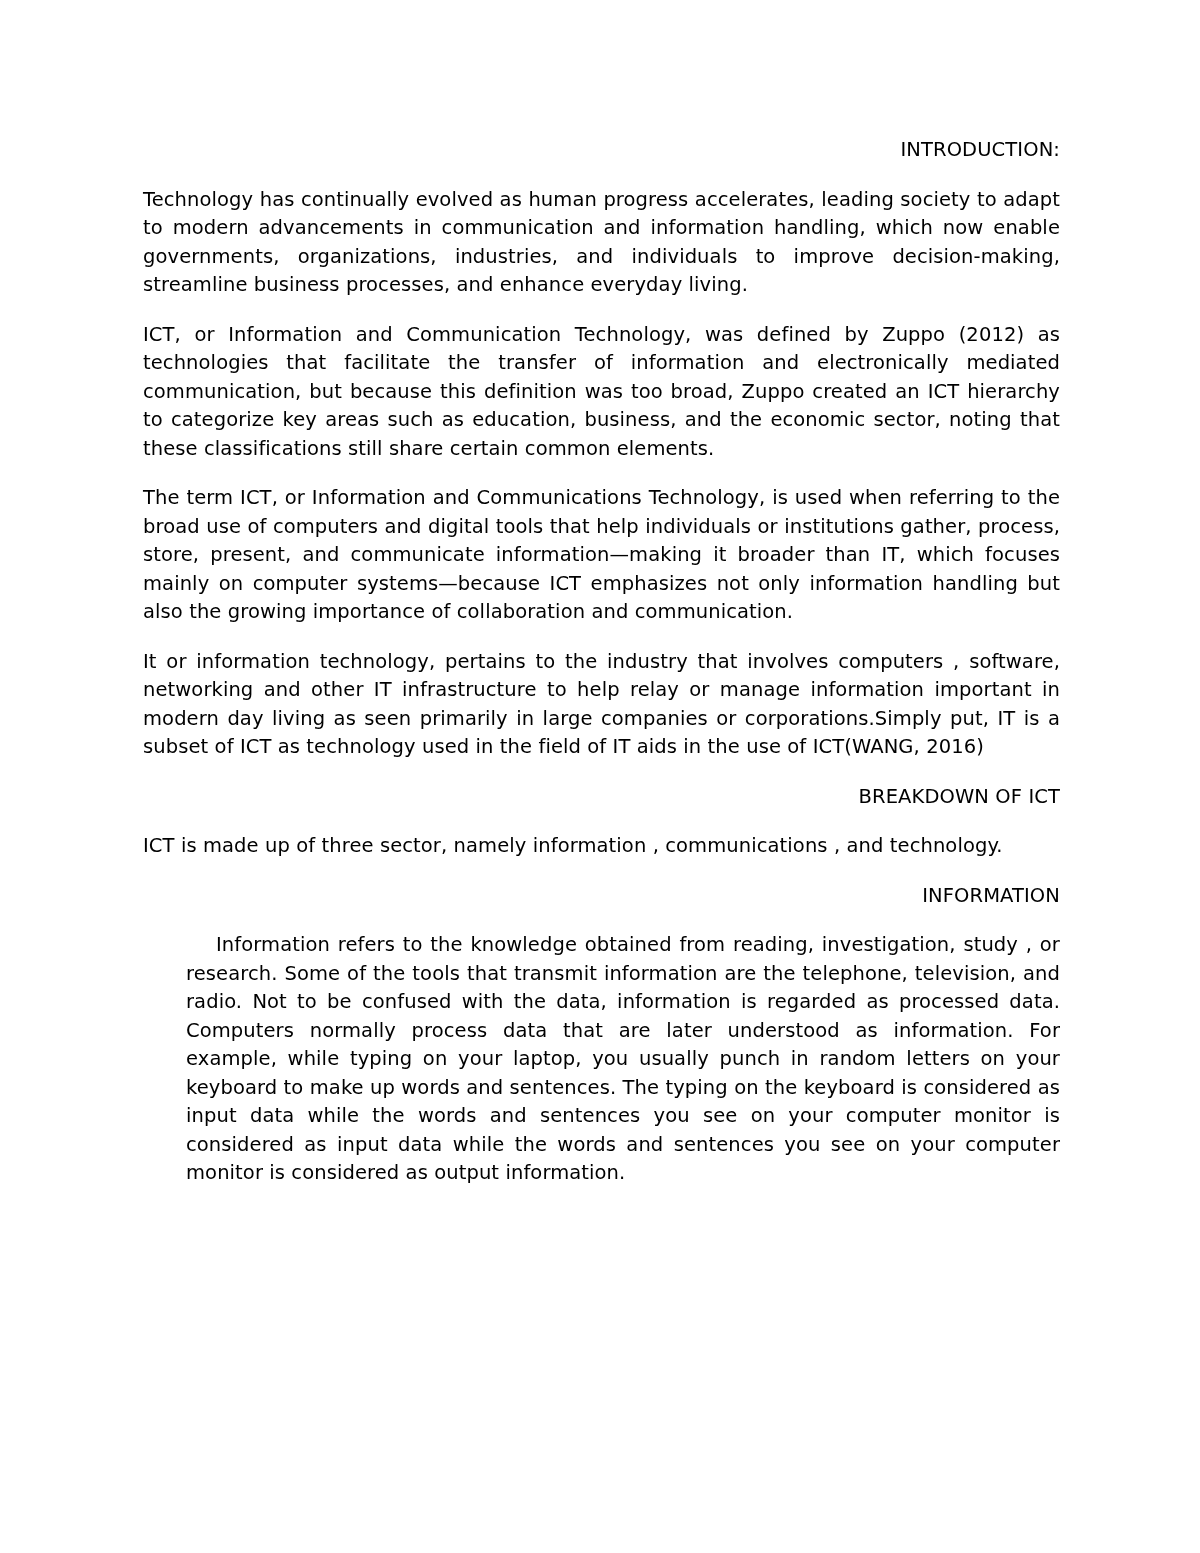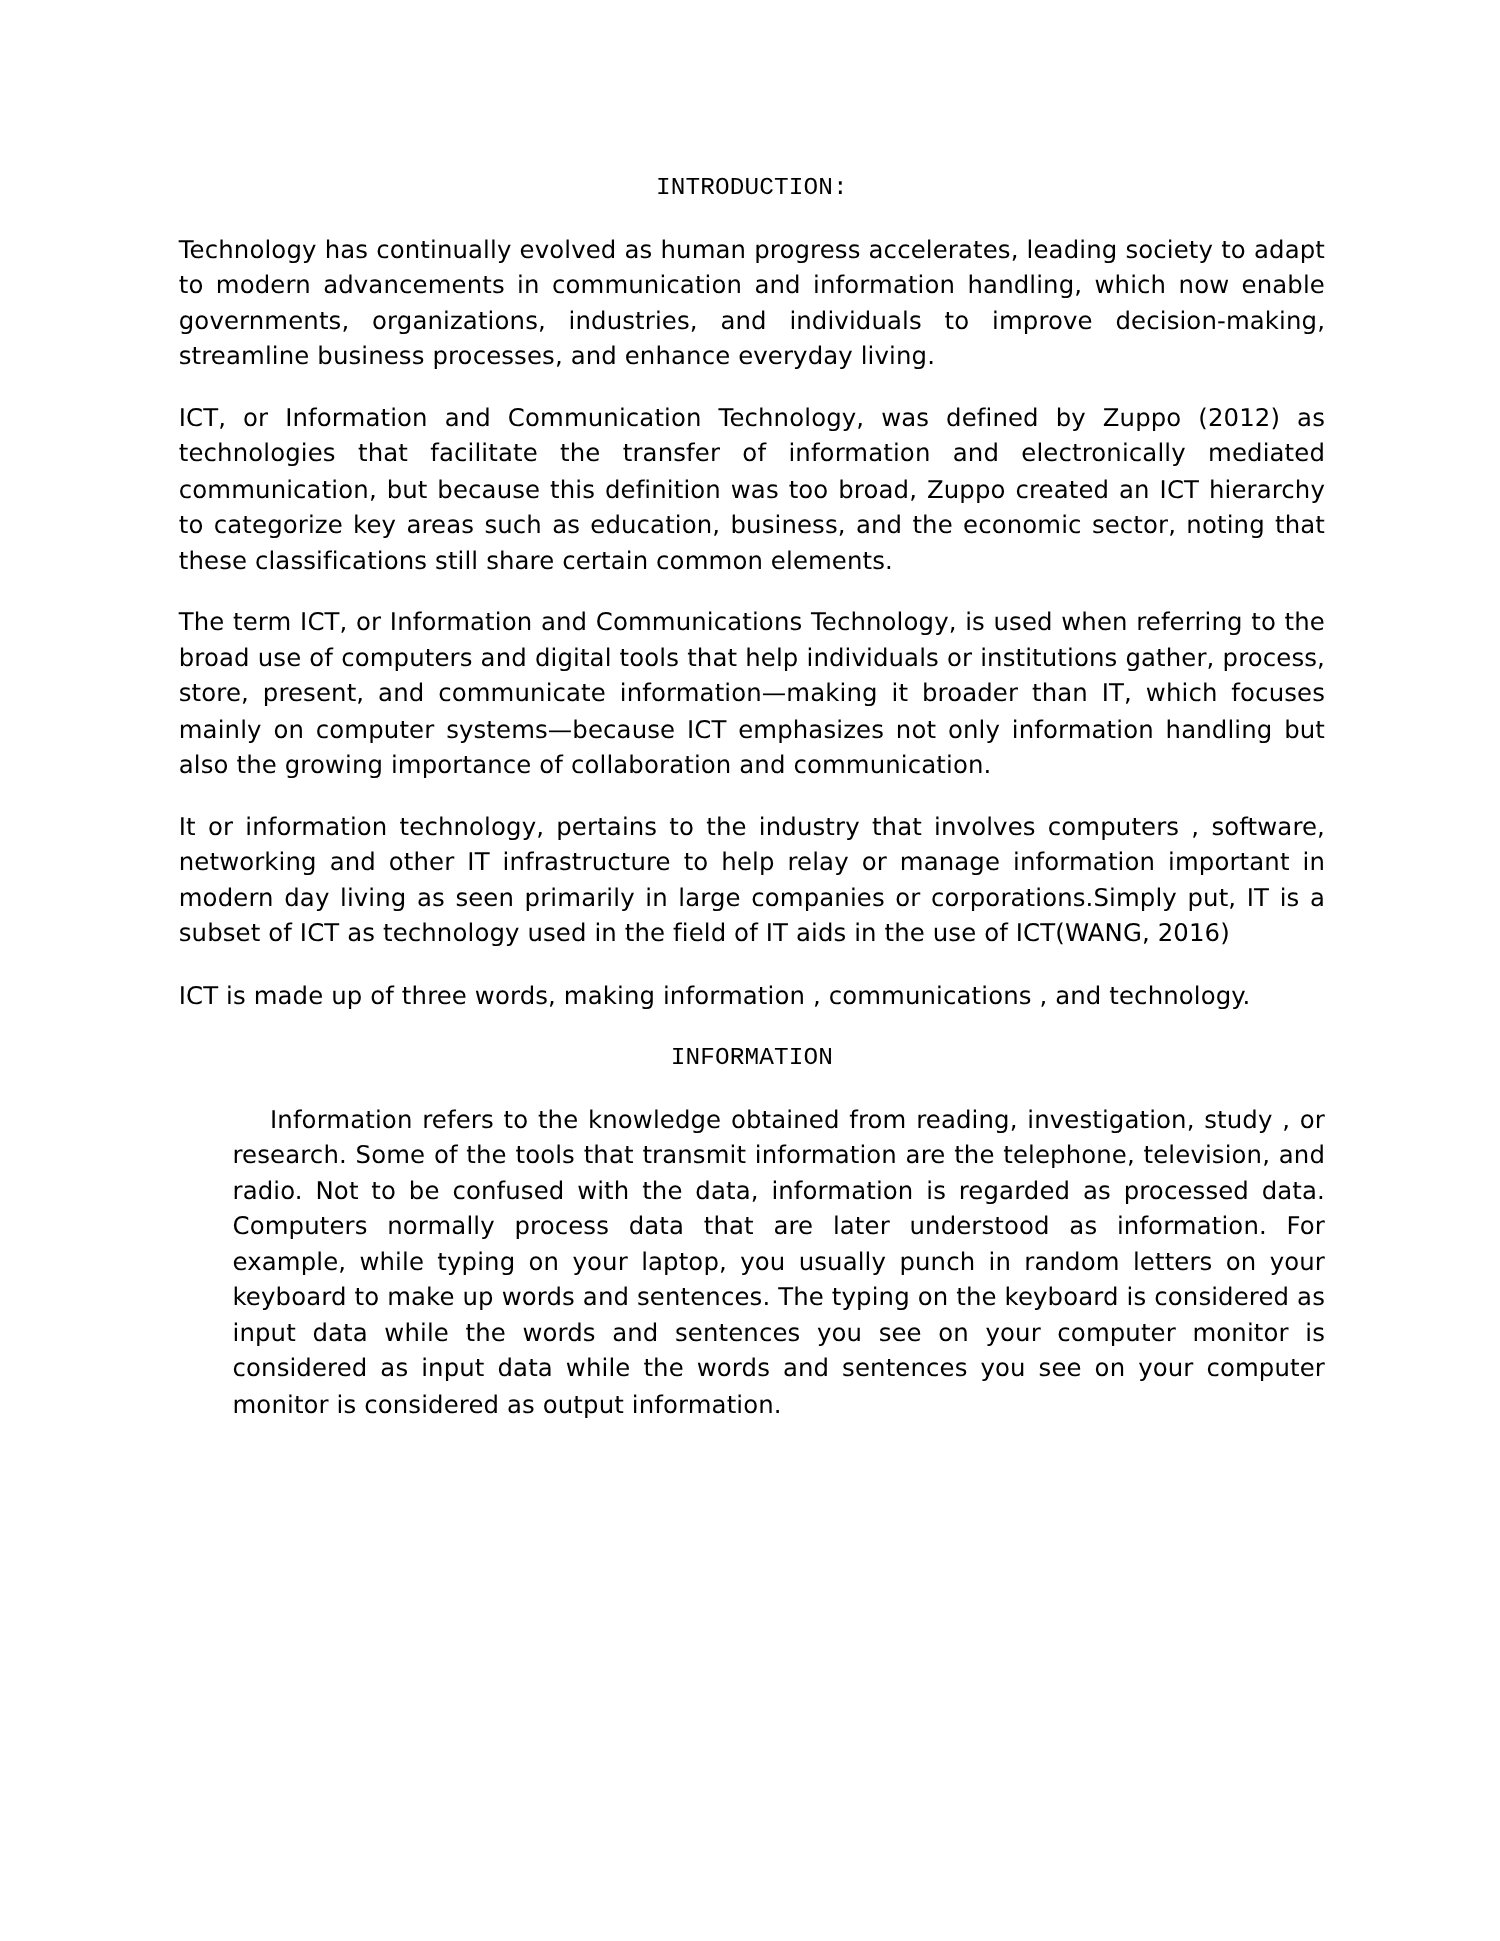--- a/index.html
+++ b/index.html
@@ -27,22 +27,21 @@
   }
   p {
     margin: 0 0 21px 0;
     font-size: 19.5px;
     line-height: 28.5px;
     text-align: justify;
     text-justify: inter-word;
     letter-spacing: 0.1px;
   }
   p.heading {
-    text-align: center;
-    font-family: Liberation Mono, monospace;
+    text-align: right;
   }
   p.last {
     margin-bottom: 0;
     margin-left: 43px;
   }
   .indent-lead {
     display: inline-block;
     width: 30px;
   }
 </style>
@@ -56,21 +55,22 @@
 
     <p>Technology has continually evolved as human progress accelerates, leading society to adapt to modern advancements in communication and information handling, which now enable governments, organizations, industries, and individuals to improve decision-making, streamline business processes, and enhance everyday living.</p>
 
     <p>ICT, or Information and Communication Technology, was defined by Zuppo (2012) as technologies that facilitate the transfer of information and electronically mediated communication, but because this definition was too broad, Zuppo created an ICT hierarchy to categorize key areas such as education, business, and the economic sector, noting that these classifications still share certain common elements.</p>
 
 
     <p>The term ICT, or Information and Communications Technology, is used when referring to the broad use of computers and digital tools that help individuals or institutions gather, process, store, present, and communicate information—making it broader than IT, which focuses mainly on computer systems—because ICT emphasizes not only information handling but also the growing importance of collaboration and communication.</p>
 
     <p>It or information technology, pertains to the industry that involves computers , software, networking and other IT infrastructure to help relay or manage information important in modern day living as seen primarily in large companies or corporations.Simply put, IT is a subset of ICT as technology used in the field of IT aids in the use of ICT(WANG, 2016)</p>
 
+    <p class="heading"> BREAKDOWN OF ICT</p>
 
-    <p>ICT is made up of three words, making information , communications , and technology.</p>
+    <p>ICT is made up of three sector, namely information , communications , and technology.</p>
 
     <p class="heading">INFORMATION</p>
 
     <p class="last"><span class="indent-lead"></span><span>Information refers to the knowledge obtained from reading, investigation, study , or research. Some of the tools that transmit information are the telephone, television, and radio. Not to be confused with the data, information is regarded as processed data. Computers normally process data that are later understood as information. For example, while typing on your laptop, you usually punch in random letters on your keyboard to make up words and sentences. The typing on the keyboard is considered as input data while the words and sentences you see on your computer monitor is considered as input data while the words and sentences you see on your computer monitor is considered as output information.</span></p>
 
   </div>
 </div>
 
 </body></html>

